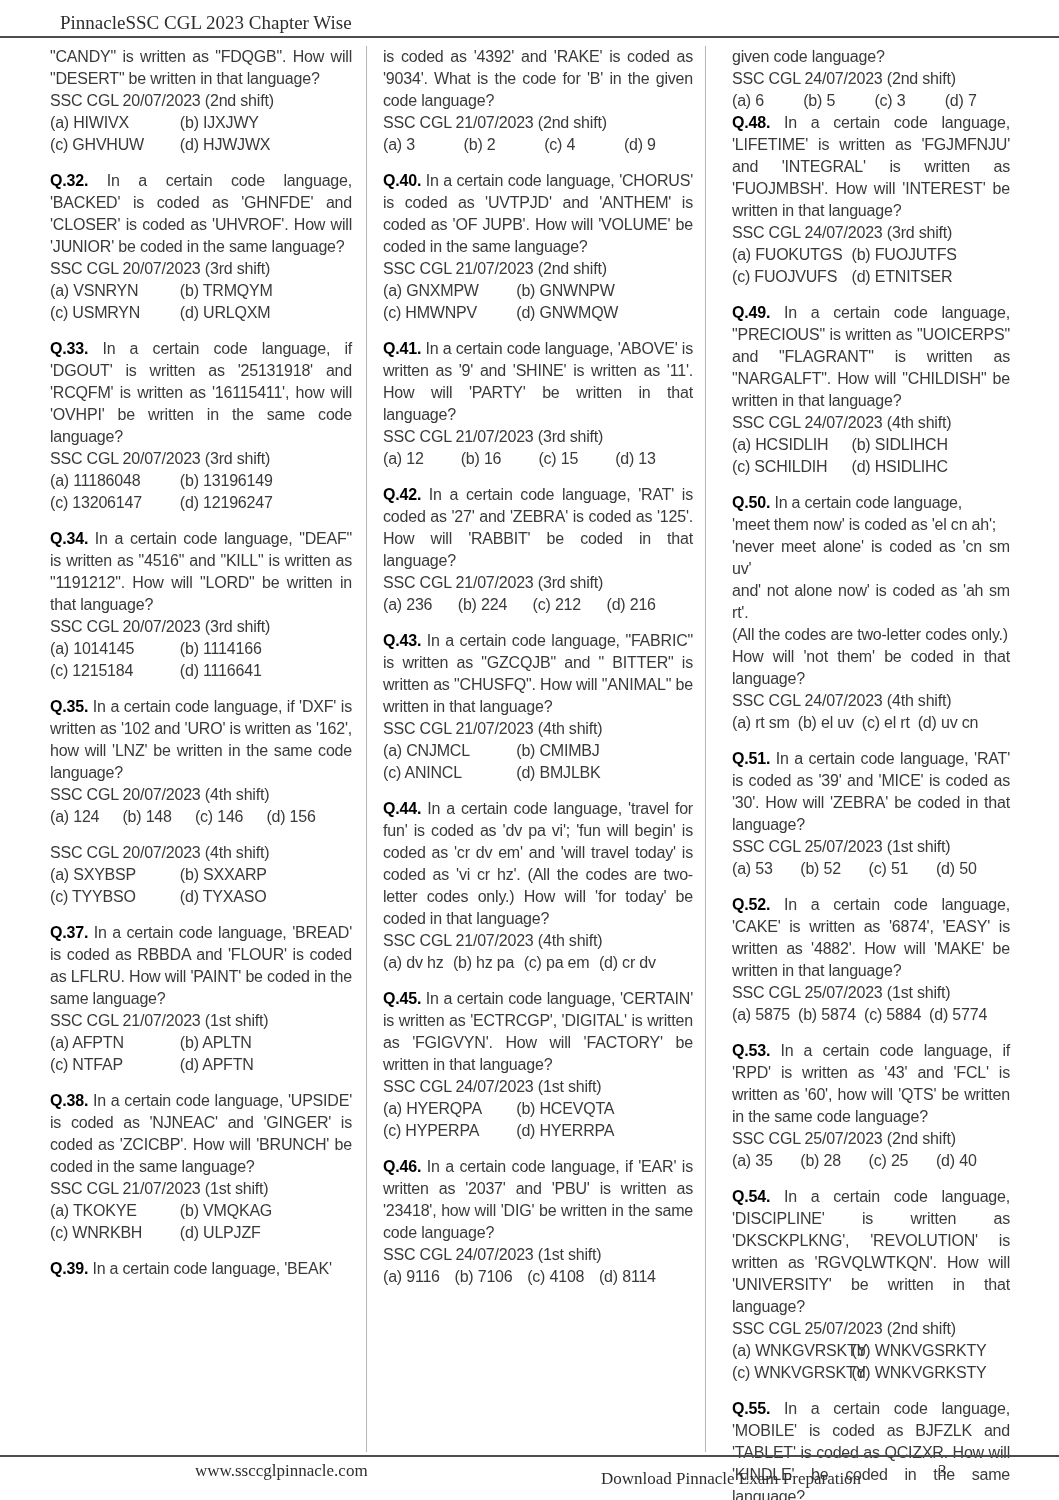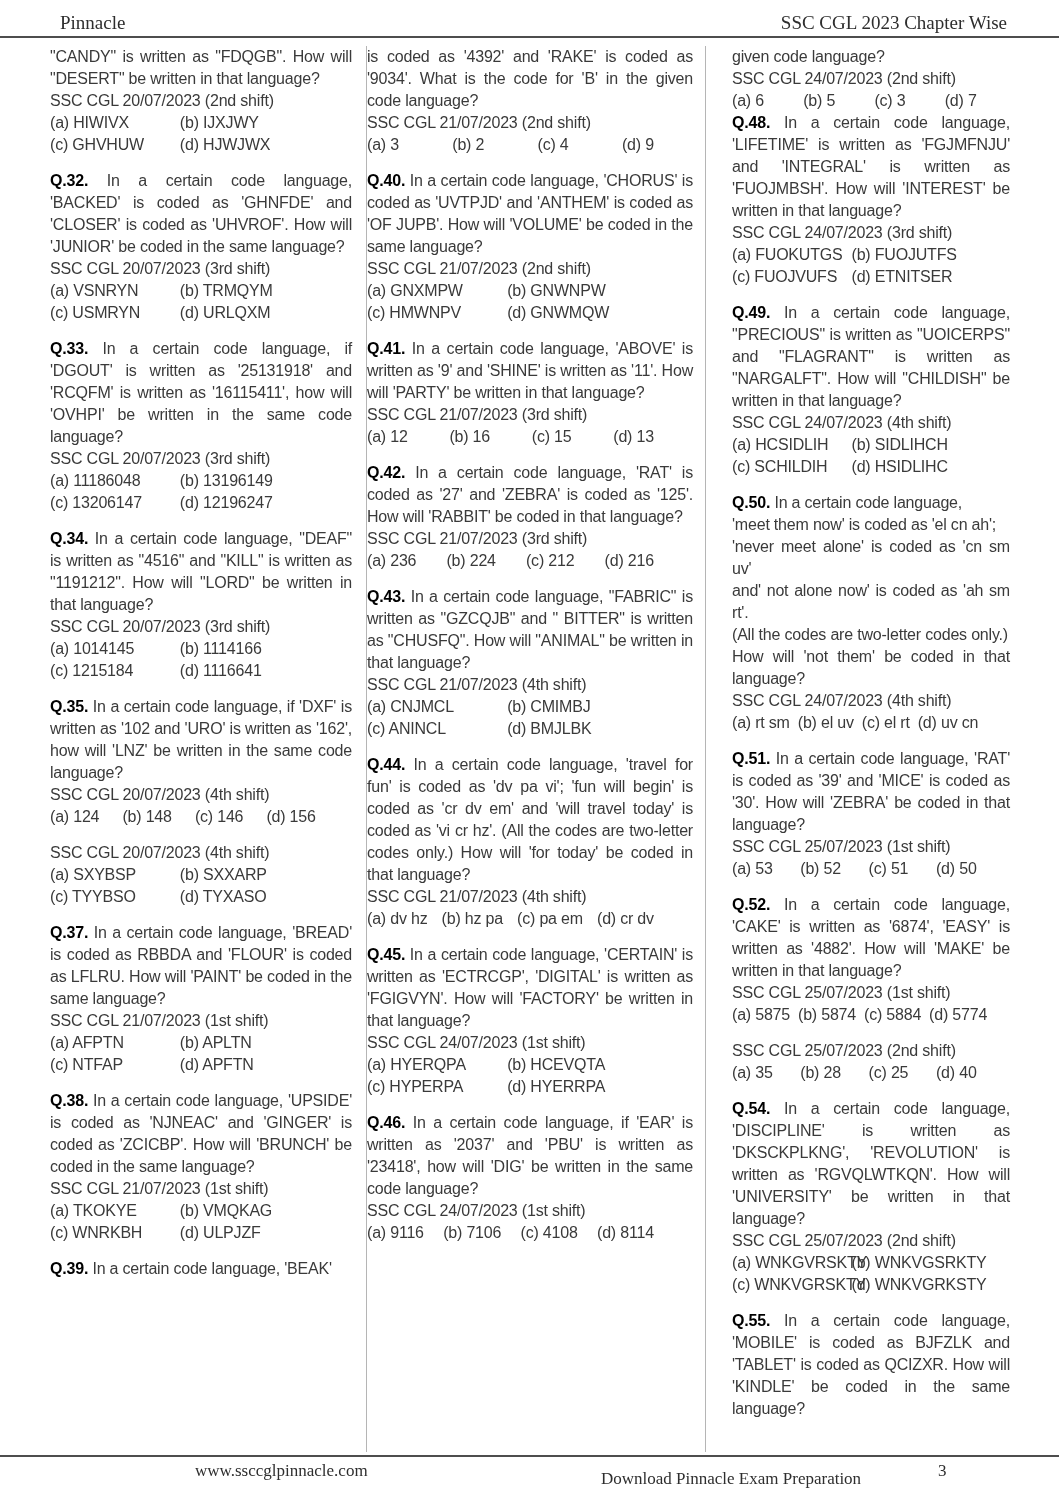--- a/index.html
+++ b/index.html
@@ -6,21 +6,21 @@
   body{
     width:1059px;height:1500px;overflow:hidden;
     font-family:"Liberation Sans",sans-serif;
     color:#3a3a3a;
   }
   .page{position:relative;width:1059px;height:1500px;background:#fff;}
 
   
   .header{
     position:absolute;top:12px;left:60px;right:52px;
-    display:flex;justify-content:space-between;
+    display:flex;
     font-family:"Liberation Serif",serif;font-size:19px;color:#2e2e2e;
   }
   .header-rule{position:absolute;top:36px;left:0;right:0;height:2px;background:#4d4d4d;}
 
   
   .footer-rule{position:absolute;top:1455px;left:0;right:0;height:2px;background:#4d4d4d;}
   .footer{
     position:absolute;top:1461px;left:0;width:100%;
     font-family:"Liberation Serif",serif;font-size:17px;color:#2e2e2e;
   }
@@ -28,21 +28,21 @@
   .footer .center{position:absolute;left:601px;top:8px;}
   .footer .pagenum{position:absolute;left:938px;top:0;}
 
   
   .content{
     position:absolute;top:46px;left:50px;width:960px;bottom:48px;
     display:flex;align-items:stretch;
   }
   .col{box-sizing:border-box;}
   .col-1{width:316px;padding-right:14px;}
-  .col-2{width:339px;padding-right:12px;border-left:1px solid #b5b5b5;}
+  .col-2{width:339px;padding-left:16px;padding-right:12px;border-left:1px solid #b5b5b5;}
   .col-3{width:305px;padding-left:26px;border-left:1px solid #b5b5b5;}
 
   
   .block{margin-bottom:14px;}
   .block.tight{margin-bottom:0;}
   .qtext{
     margin:0;text-align:justify;white-space:pre-line;
     font-size:16px;line-height:22px;letter-spacing:-0.2px;
   }
   .qtext strong{font-weight:700;color:#000000;}
@@ -295,20 +295,21 @@
           <p class="qtext"><strong>Q.52.</strong> In a certain code language, 'CAKE' is written as '6874', 'EASY' is written as '4882'. How will 'MAKE' be written in that language?</p>
           <p class="src">SSC CGL 25/07/2023 (1st shift)</p>
           <div class="opts-row">
             <span class="opt">(a) 5875</span>
             <span class="opt">(b) 5874</span>
             <span class="opt">(c) 5884</span>
             <span class="opt">(d) 5774</span>
           </div>
         </div>
         <div class="block">
+          <p class="qtext"><strong>Q.53.</strong> In a certain code language, if 'RPD' is written as '43' and 'FCL' is written as '60', how will 'QTS' be written in the same code language?</p>
           <p class="src">SSC CGL 25/07/2023 (2nd shift)</p>
           <div class="opts-row">
             <span class="opt">(a) 35</span>
             <span class="opt">(b) 28</span>
             <span class="opt">(c) 25</span>
             <span class="opt">(d) 40</span>
           </div>
         </div>
         <div class="block">
           <p class="qtext"><strong>Q.54.</strong> In a certain code language, 'DISCIPLINE' is written as 'DKSCKPLKNG', 'REVOLUTION' is written as 'RGVQLWTKQN'. How will 'UNIVERSITY' be written in that language?</p>

